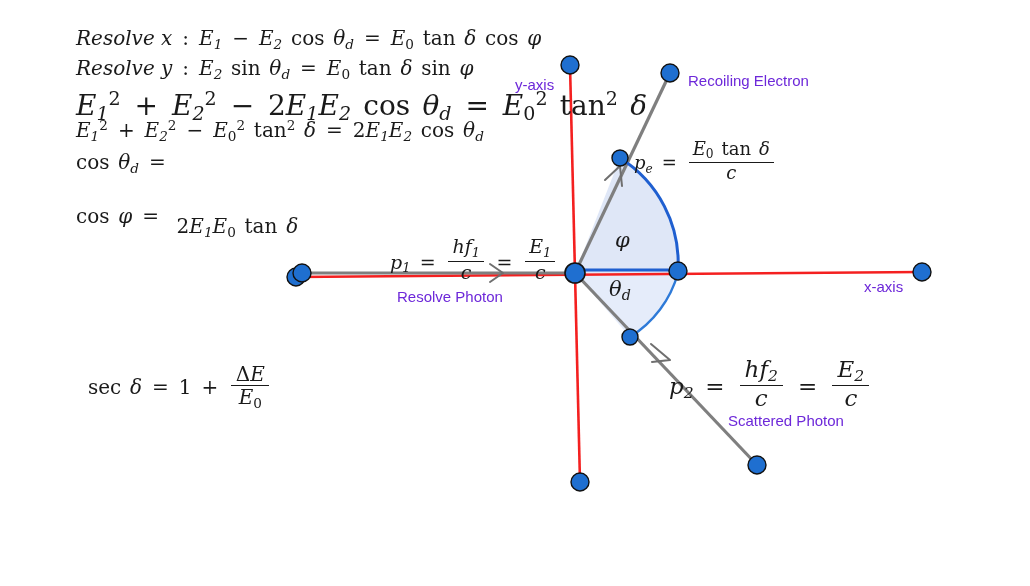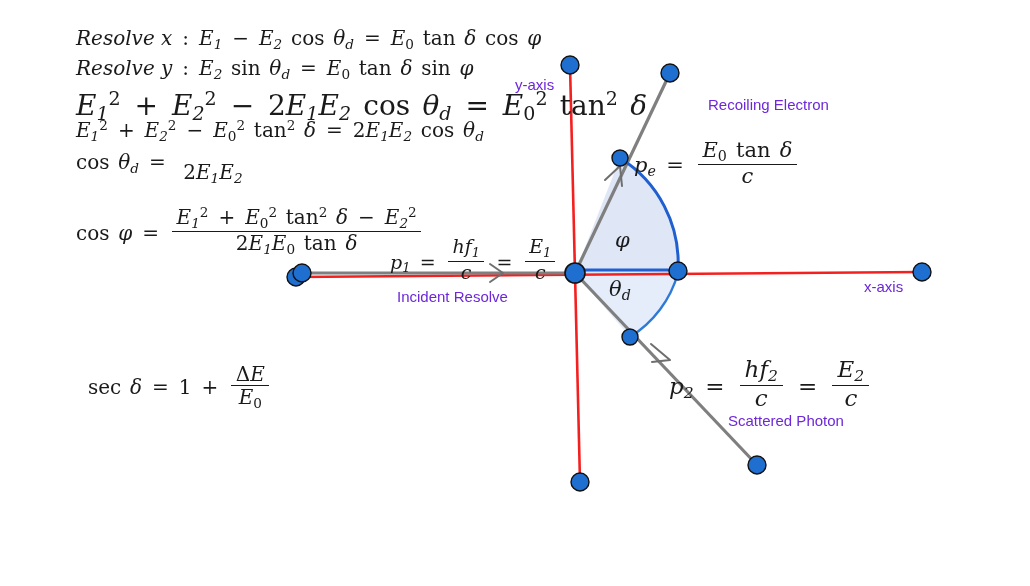--- a/index.html
+++ b/index.html
@@ -184,40 +184,28 @@
     <span class="mup">2</span><span class="mi">E</span><span class="sub">1</span><span class="mi">E</span><span class="sub">2</span>
     <span class="mup thin">cos</span>
     <span class="mi thin">θ</span><span class="sub">d</span>
   </div>
 
   <div class="mathblock" style="left:76px; top:152px; font-size:20px;">
     <span class="mup">cos</span>
     <span class="mi thin">θ</span><span class="sub">d</span>
     <span class="op">=</span>
     <span class="frac">
-      <span class="den">
-        <span class="mup">2</span><span class="mi">E</span><span class="sub">1</span><span class="mi">E</span><span class="sub">2</span>
-      </span>
     </span>
   </div>
 
   <div class="mathblock" style="left:76px; top:206px; font-size:20px;">
     <span class="mup">cos</span>
     <span class="mi thin">φ</span>
     <span class="op">=</span>
     <span class="frac">
-      <span class="num">
-        <span class="mi">E</span><span class="sub">1</span><span class="sup">2</span>
-        <span class="op">+</span>
-        <span class="mi">E</span><span class="subup">0</span><span class="sup">2</span>
-        <span class="mup thin">tan</span><span class="sup">2</span>
-        <span class="mi thin">δ</span>
-        <span class="op">−</span>
-        <span class="mi">E</span><span class="sub">2</span><span class="sup">2</span>
-      </span>
       <span class="den">
         <span class="mup">2</span><span class="mi">E</span><span class="sub">1</span><span class="mi">E</span><span class="subup">0</span>
         <span class="mup thin">tan</span>
         <span class="mi thin">δ</span>
       </span>
     </span>
   </div>
 
   <div class="mathblock" style="left:88px; top:364px; font-size:20px;">
     <span class="mup">sec</span>
@@ -238,36 +226,36 @@
       <span class="num"><span class="mi">h</span><span class="mi">f</span><span class="sub">1</span></span>
       <span class="den"><span class="mi">c</span></span>
     </span>
     <span class="op">=</span>
     <span class="frac">
       <span class="num"><span class="mi">E</span><span class="sub">1</span></span>
       <span class="den"><span class="mi">c</span></span>
     </span>
   </div>
 
-  <div class="slabel" style="left:397px; top:288px;">Incident Resolve</div>
-
-  <div class="mathblock" style="left:634px; top:140px; font-size:21px;">
+  <div class="slabel" style="left:397px; top:288px;">Resolve Photon</div>
+
+  <div class="mathblock" style="left:634px; top:140px; font-size:18px;">
     <span class="mi">p</span><span class="sub">e</span>
     <span class="op">=</span>
     <span class="frac">
       <span class="num">
         <span class="mi">E</span><span class="subup">0</span>
         <span class="mup thin">tan</span>
         <span class="mi thin">δ</span>
       </span>
       <span class="den"><span class="mi">c</span></span>
     </span>
   </div>
 
-  <div class="slabel" style="left:688px; top:96px;margin-left:20px;">Recoiling Electron</div>
+  <div class="slabel" style="left:688px; top:72px;">Recoiling Electron</div>
 
   <div class="mathblock" style="left:669px; top:358px; font-size:23px;">
     <span class="mi">p</span><span class="sub">2</span>
     <span class="op">=</span>
     <span class="frac">
       <span class="num"><span class="mi">h</span><span class="mi">f</span><span class="sub">2</span></span>
       <span class="den"><span class="mi">c</span></span>
     </span>
     <span class="op">=</span>
     <span class="frac">

